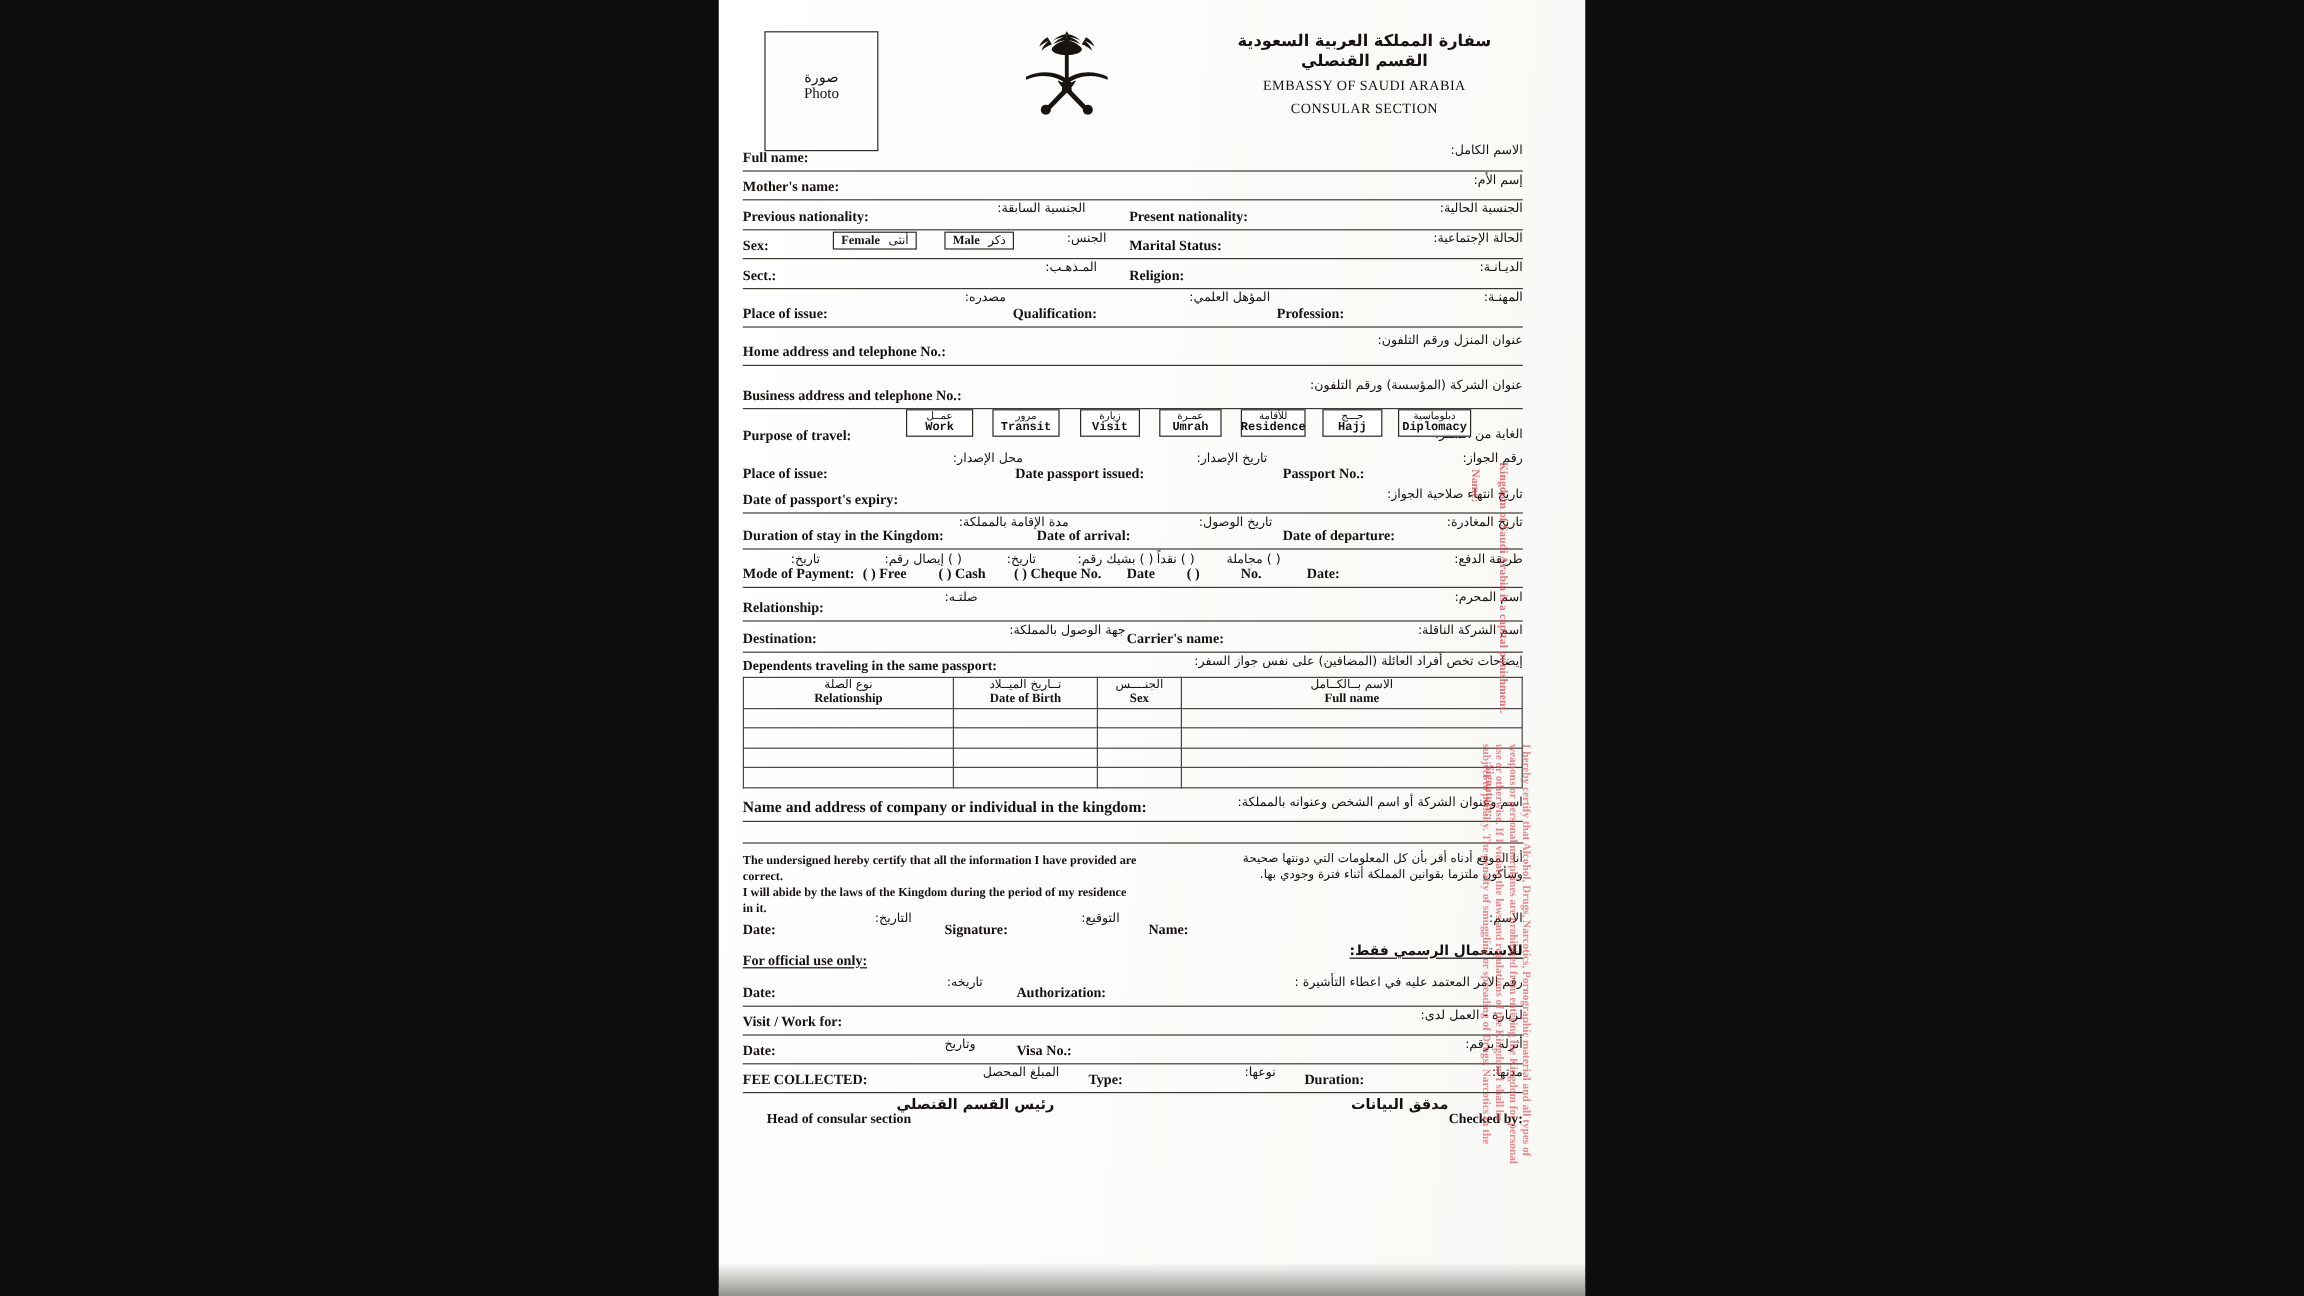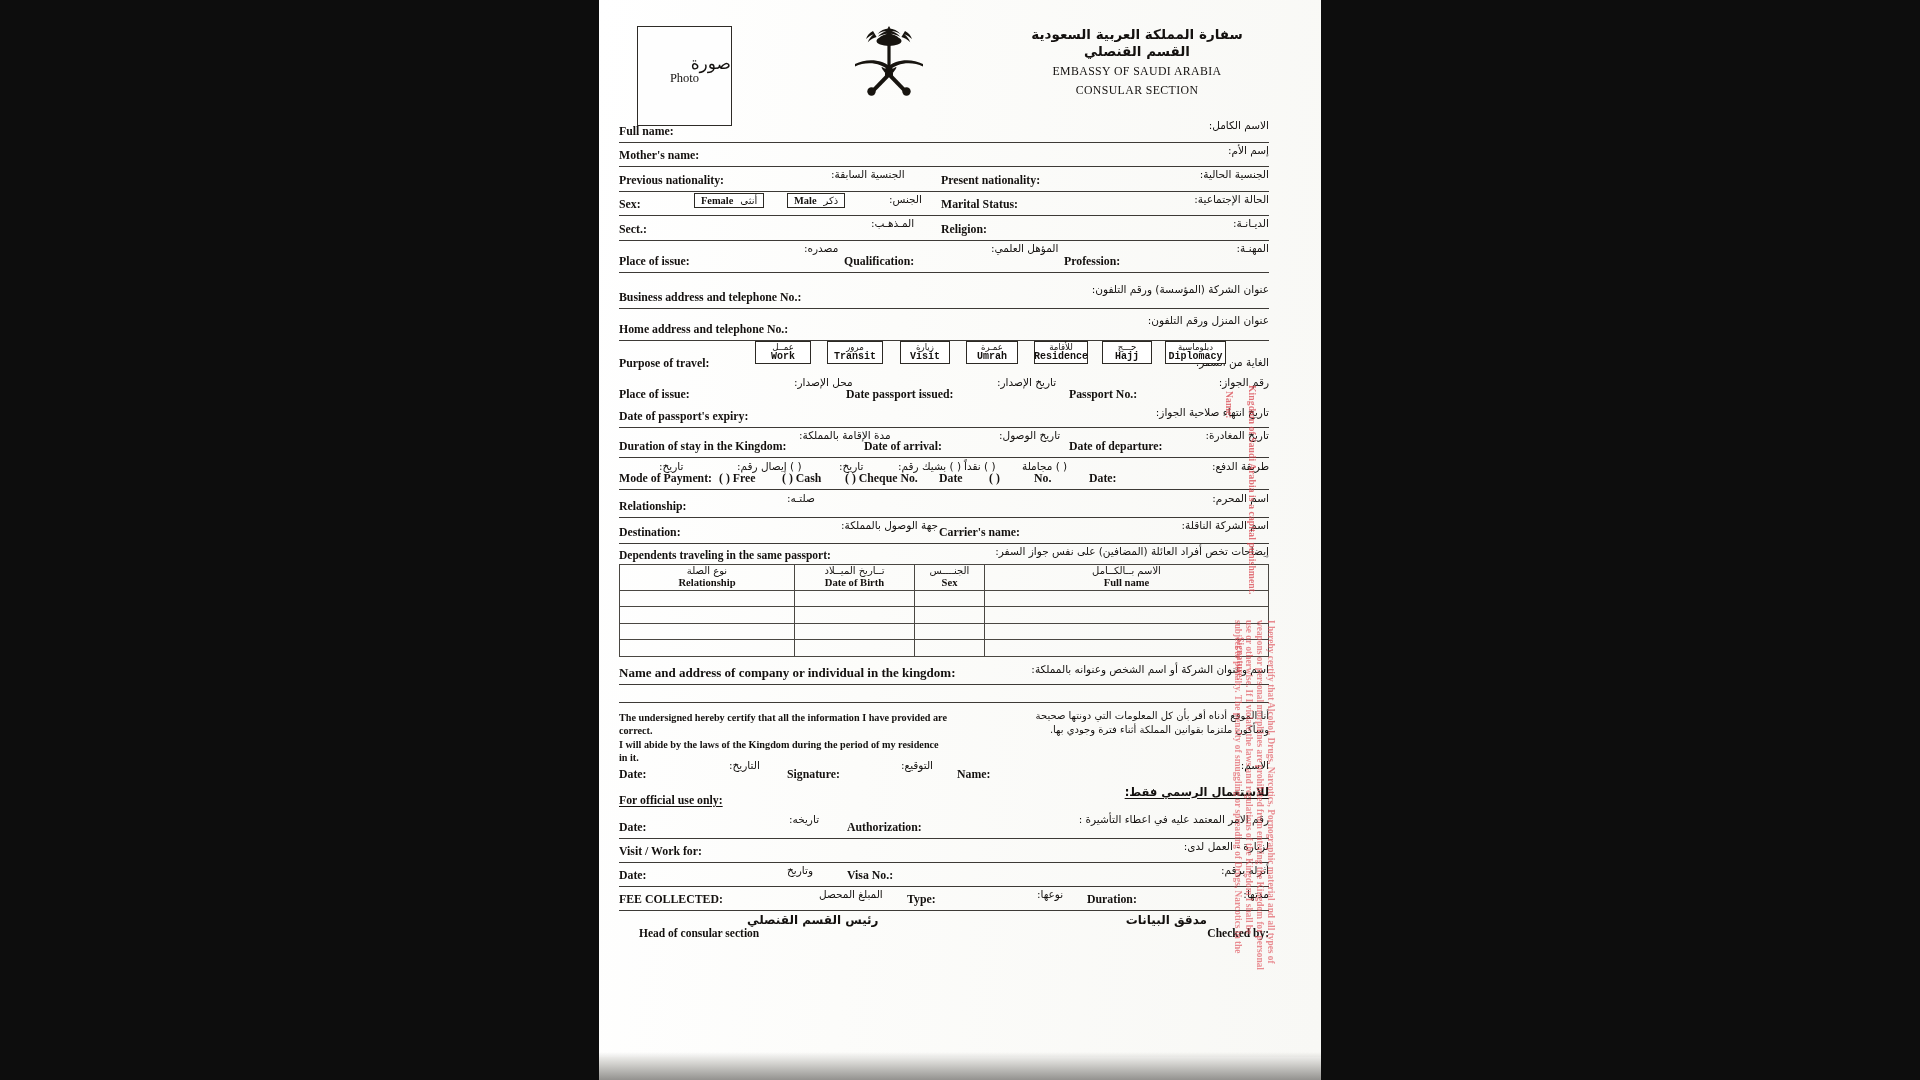--- a/index.html
+++ b/index.html
@@ -38,21 +38,21 @@
 
   
   #hdr { position: relative; height: 100px; }
   #photobox {
     position: absolute; left: 18px; top: 8px;
     width: 95px; height: 100px;
     border: 1.4px solid #2e2b27;
     background: #fefefe;
   }
   #photobox .lbl { position: absolute; left: 0; right: 0; top: 30px; text-align: center; }
-  #photobox .ar-lbl { font-size: 17px; font-family: Liberation Sans, sans-serif; direction: rtl; line-height: 14px; text-align: right; }
+  #photobox .ar-lbl { font-size: 12px; font-family: Liberation Sans, sans-serif; direction: rtl; line-height: 14px; }
   #photobox .en-lbl { font-size: 12.5px; font-family: "Liberation Serif", serif; line-height: 15px; }
 
   #emblem { position: absolute; left: 230px; top: 2px; width: 80px; height: 82px; }
 
   #hdrtext { position: absolute; right: 2px; top: 8px; width: 260px; text-align: center; }
   #hdrtext .ar1 { font-family: "DejaVu Sans", sans-serif; direction: rtl; font-weight: 700; font-size: 13.5px; line-height: 17px; letter-spacing: .2px; }
   #hdrtext .en1 { font-family: "Liberation Serif", serif; font-weight: 400; font-size: 11.8px; line-height: 16px; letter-spacing: .4px; margin-top: 3px; }
 
   
   .row { position: relative; height: 24.5px; }
@@ -222,28 +222,28 @@
 
         <div class="row bl" style="height:32px">
           <span class="et enB" style="left:0">Place of issue:</span>
           <span class="at" style="left:185px;top:1px">مصدره:</span>
           <span class="et enB" style="left:225px">Qualification:</span>
           <span class="at" style="left:372px;top:1px">المؤهل العلمي:</span>
           <span class="et enB" style="left:445px">Profession:</span>
           <span class="at" style="right:0;top:1px">المهنـة:</span>
         </div>
 
+        <div class="row bl" style="height:32px">
+          <span class="et enB" style="left:0">Home address and telephone No.:</span>
+          <span class="at" style="right:0;top:5px">عنوان المنزل ورقم التلفون:</span>
+        </div>
+
         <div class="row bl" style="height:36px">
           <span class="et enB" style="left:0">Business address and telephone No.:</span>
           <span class="at" style="right:0;top:10px">عنوان الشركة (المؤسسة) ورقم التلفون:</span>
-        </div>
-
-        <div class="row bl" style="height:32px">
-          <span class="et enB" style="left:0">Home address and telephone No.:</span>
-          <span class="at" style="right:0;top:5px">عنوان المنزل ورقم التلفون:</span>
         </div>
 
         <div id="purpose" class="bl" style="height:34px">
           <span class="et" style="left:0;bottom:4px">Purpose of travel:</span>
           <span class="at" style="right:0;bottom:7px">الغاية من السفر:</span>
 
           <div class="pbox" style="left:546px;width:61px;">
             <span class="pa">دبلوماسية</span>
             <span class="pe">Diplomacy</span>
           </div>

